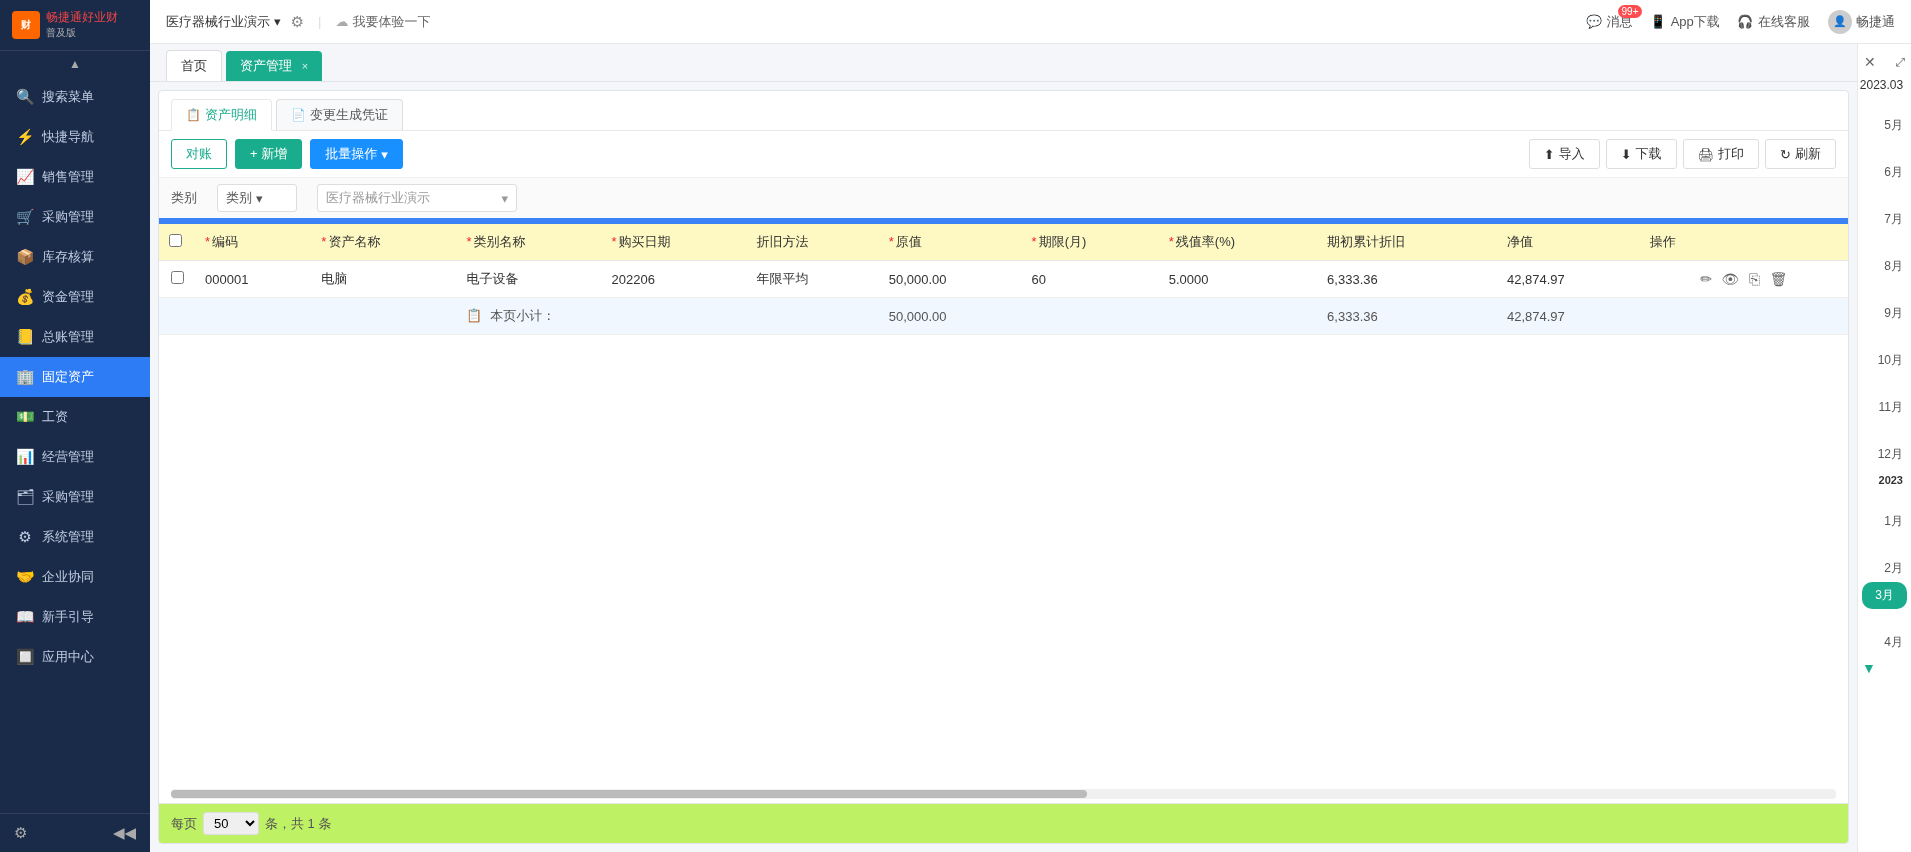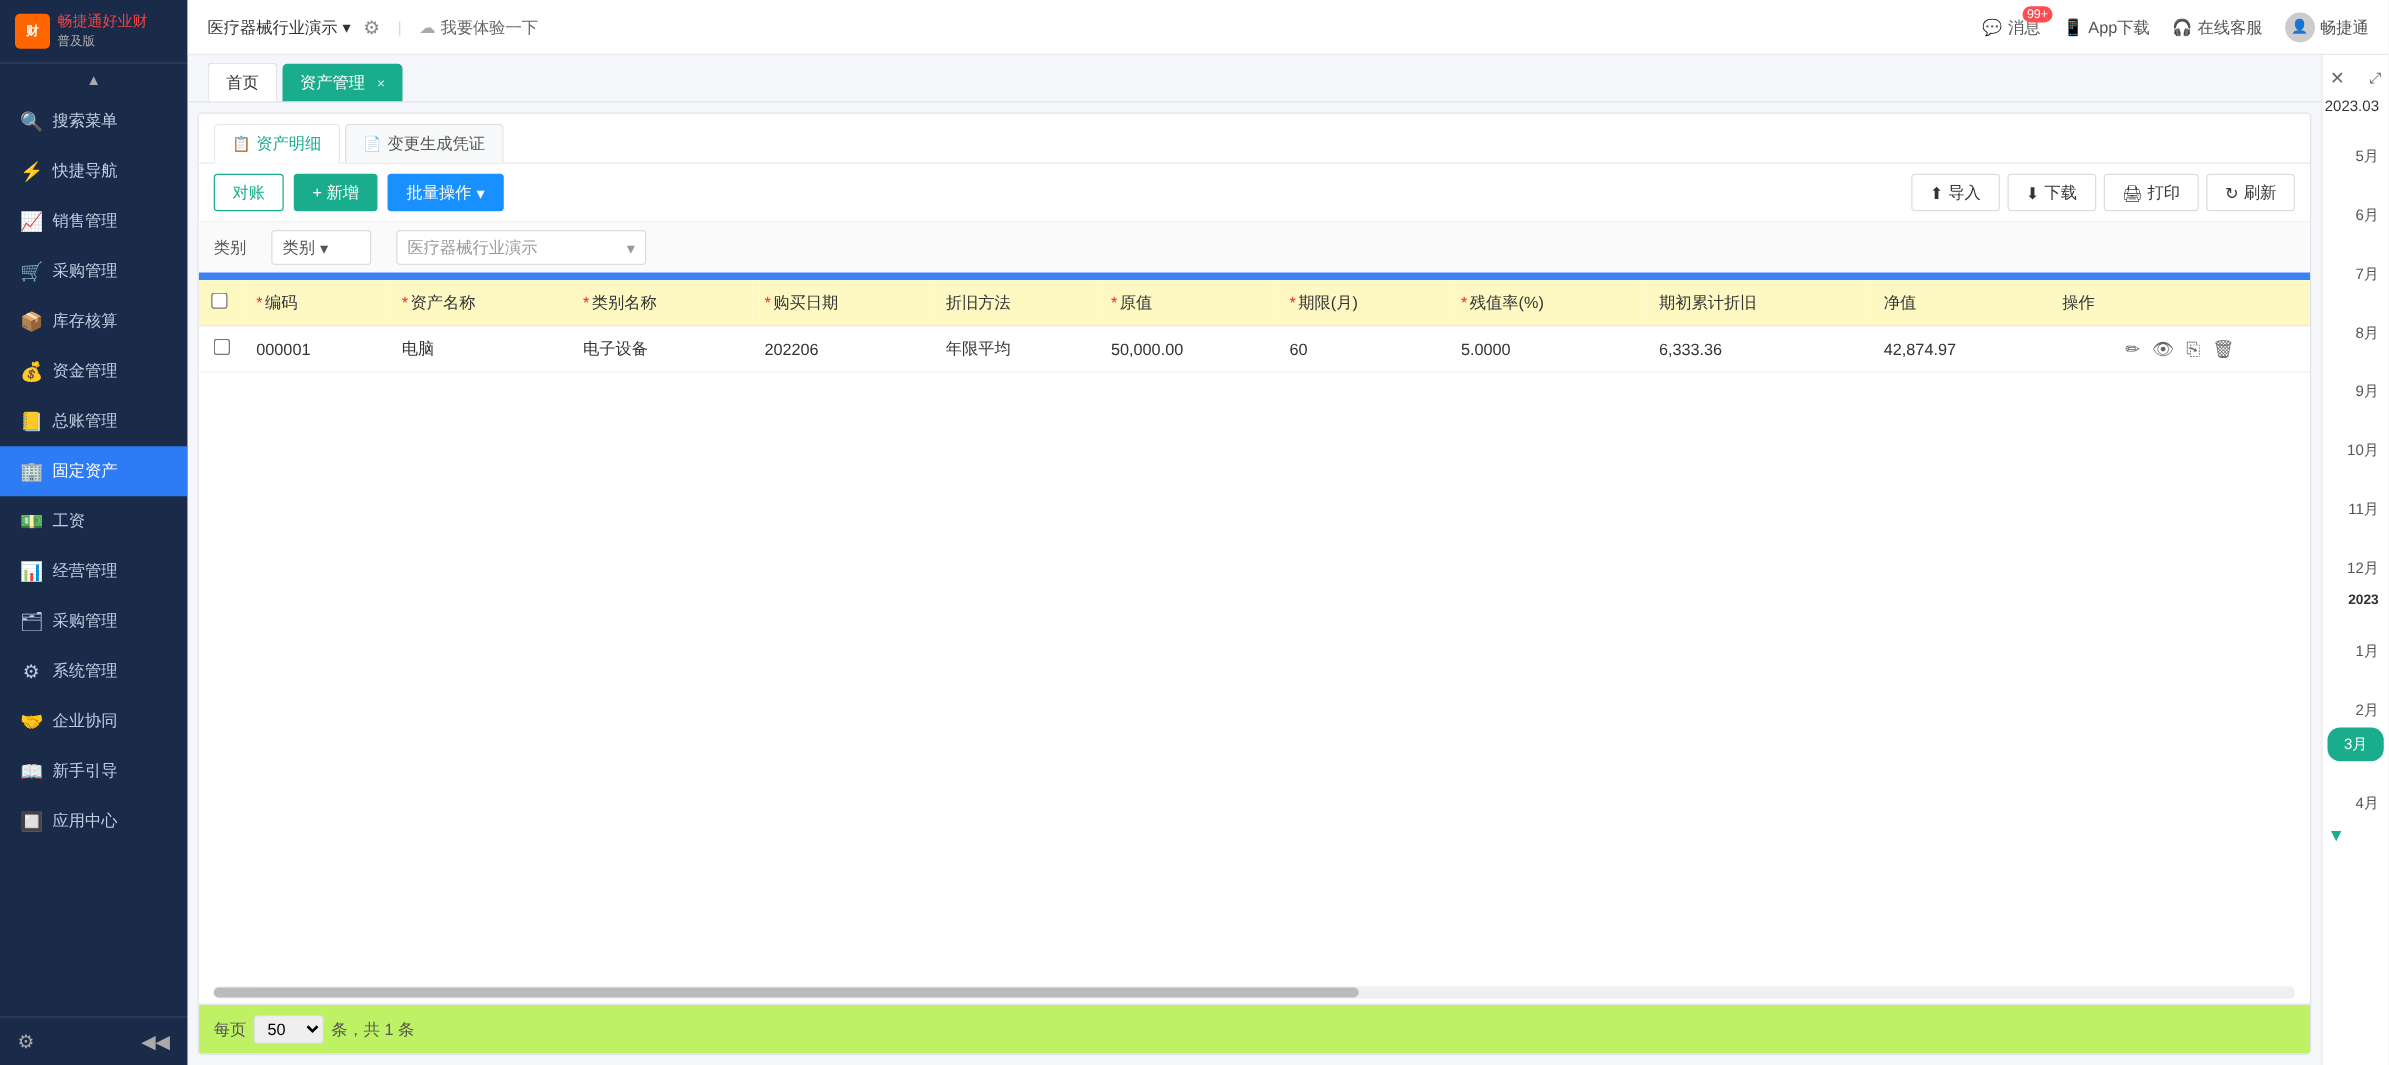--- a/index.html
+++ b/index.html
@@ -549,20 +549,35 @@
       <td>5.0000</td>
       <td>6,333.36</td>
       <td>42,874.97</td>
       <td class="col-ops">
         <span class="op-btn" title="编辑">✏</span>
         <span class="op-btn" title="查看">👁</span>
         <span class="op-btn" title="复制">⎘</span>
         <span class="op-btn" title="删除">🗑</span>
       </td>
     </tr>
+                <tr class="subtotal">
+    <td></td>
+    <td></td>
+    <td></td>
+    <td colspan="3">
+      <span class="subtotal-icon">📋</span>
+      <span>本页小计：</span>
+    </td>
+    <td>50,000.00</td>
+    <td></td>
+    <td></td>
+    <td>6,333.36</td>
+    <td>42,874.97</td>
+    <td></td>
+  </tr>
               </tbody>
           </table>
         </div>
 
         <div class="hscroll-bar" style="margin-bottom:4px;">
           <div class="hscroll-thumb"></div>
         </div>
 
         <div class="pagination-bar">
           <span>每页</span>

